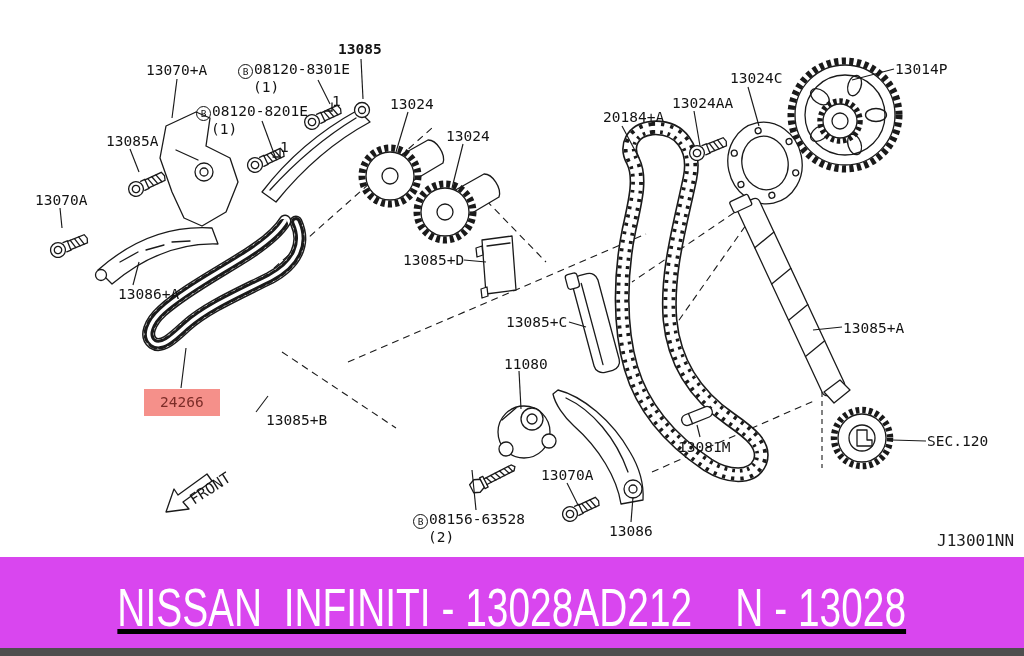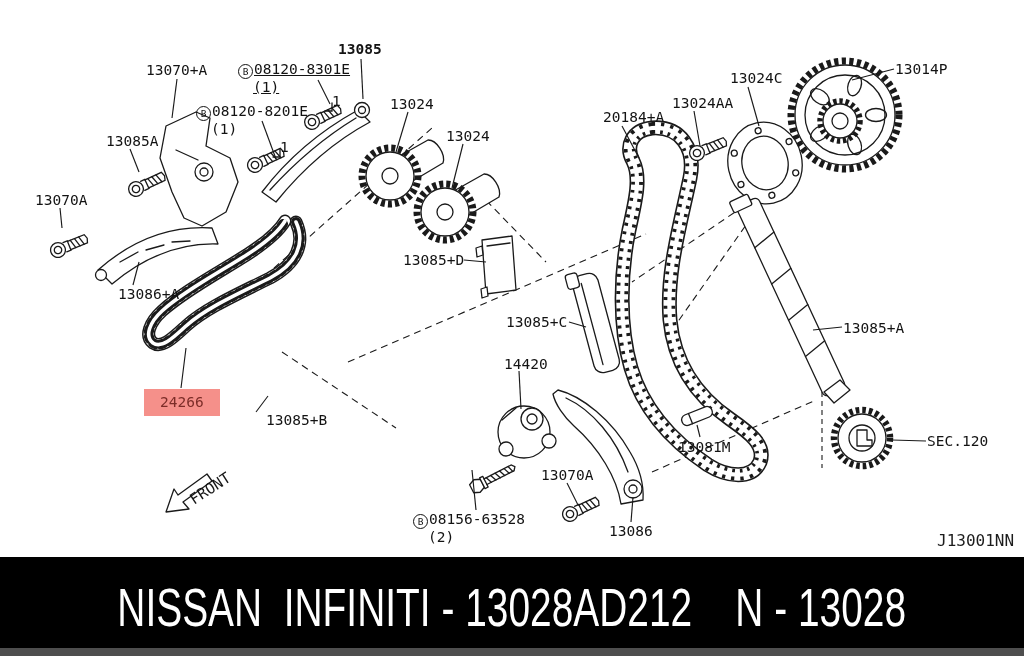--- a/index.html
+++ b/index.html
@@ -230,45 +230,45 @@
     </g>
 
     <g>
       <path class="pw" d="M166,512 L189,509 L183,502 L212,481 L207,474 L178,495 L174,489 Z"></path>
       <text class="svgtext" transform="translate(194,505) rotate(-33)">FRONT</text>
     </g>
   </svg>
 
   <div id="labels">
       <div class="plabel" style="left: 146px; top: 62px;">13070+A</div>
-      <div class="plabel" style="left: 238px; top: 61px; text-decoration: underline;"><span class="circ">B</span>08120-8301E<div class="qty">(1)</div></div>
+      <div class="plabel" style="left: 238px; top: 61px;"><span class="circ">B</span>08120-8301E<div class="qty">(1)</div></div>
       <div class="plabel" style="left: 338px; top: 41px; font-weight: bold;">13085</div>
       <div class="plabel" style="left: 196px; top: 103px;"><span class="circ">B</span>08120-8201E<div class="qty">(1)</div></div>
       <div class="plabel" style="left: 390px; top: 96px;">13024</div>
       <div class="plabel" style="left: 446px; top: 128px;">13024</div>
       <div class="plabel" style="left: 106px; top: 133px;">13085A</div>
       <div class="plabel" style="left: 35px; top: 192px;">13070A</div>
       <div class="plabel" style="left: 102px; top: 286px; margin-left: 16px;">13086+A</div>
       <div class="plabel hl" style="left: 144px; top: 389px;">24266</div>
       <div class="plabel" style="left: 226px; top: 412px; margin-left: 40px;">13085+B</div>
       <div class="plabel" style="left: 403px; top: 252px;">13085+D</div>
       <div class="plabel" style="left: 506px; top: 314px;">13085+C</div>
-      <div class="plabel" style="left: 504px; top: 356px;">14420</div>
+      <div class="plabel" style="left: 504px; top: 356px;">11080</div>
       <div class="plabel" style="left: 603px; top: 109px;">20184+A</div>
       <div class="plabel" style="left: 672px; top: 95px;">13024AA</div>
       <div class="plabel" style="left: 730px; top: 70px;">13024C</div>
       <div class="plabel" style="left: 895px; top: 61px;">13014P</div>
       <div class="plabel" style="left: 843px; top: 320px; text-align: right;">13085+A</div>
       <div class="plabel" style="left: 678px; top: 439px;">13081M</div>
       <div class="plabel" style="left: 927px; top: 433px;">SEC.120</div>
       <div class="plabel" style="left: 541px; top: 467px;">13070A</div>
       <div class="plabel" style="left: 609px; top: 523px;">13086</div>
       <div class="plabel" style="left: 413px; top: 511px;"><span class="circ">B</span>08156-63528<div class="qty">(2)</div></div>
       <div class="plabel" style="left: 332px; top: 93px;">1</div>
       <div class="plabel" style="left: 280px; top: 139px;">1</div>
     </div>
 
   <div id="code">J13001NN</div>
 
-  <div class="banner" style="background: #000000; text-decoration: underline;">
+  <div class="banner" style="background: #d946ef; text-decoration: underline;">
     <div class="banner-text" style="color: rgb(255, 255, 255);">NISSAN  INFINITI - 13028AD212    N - 13028</div>
   </div>
 </div>
 
 </body></html>

